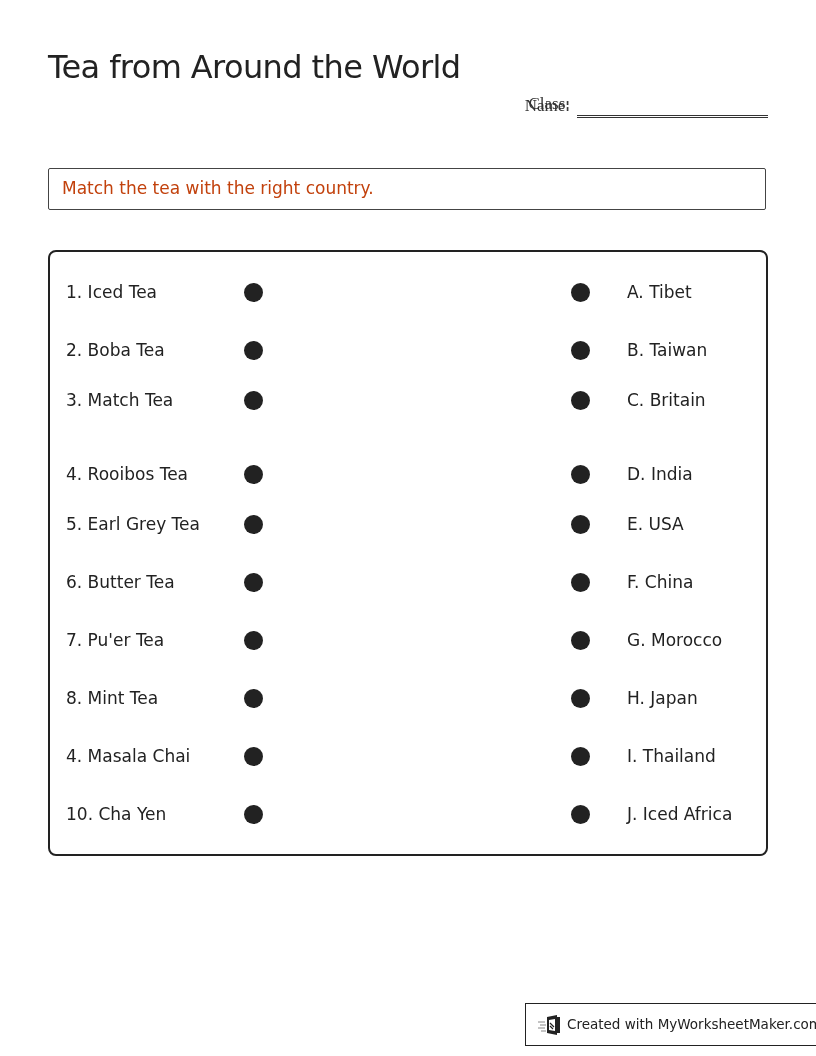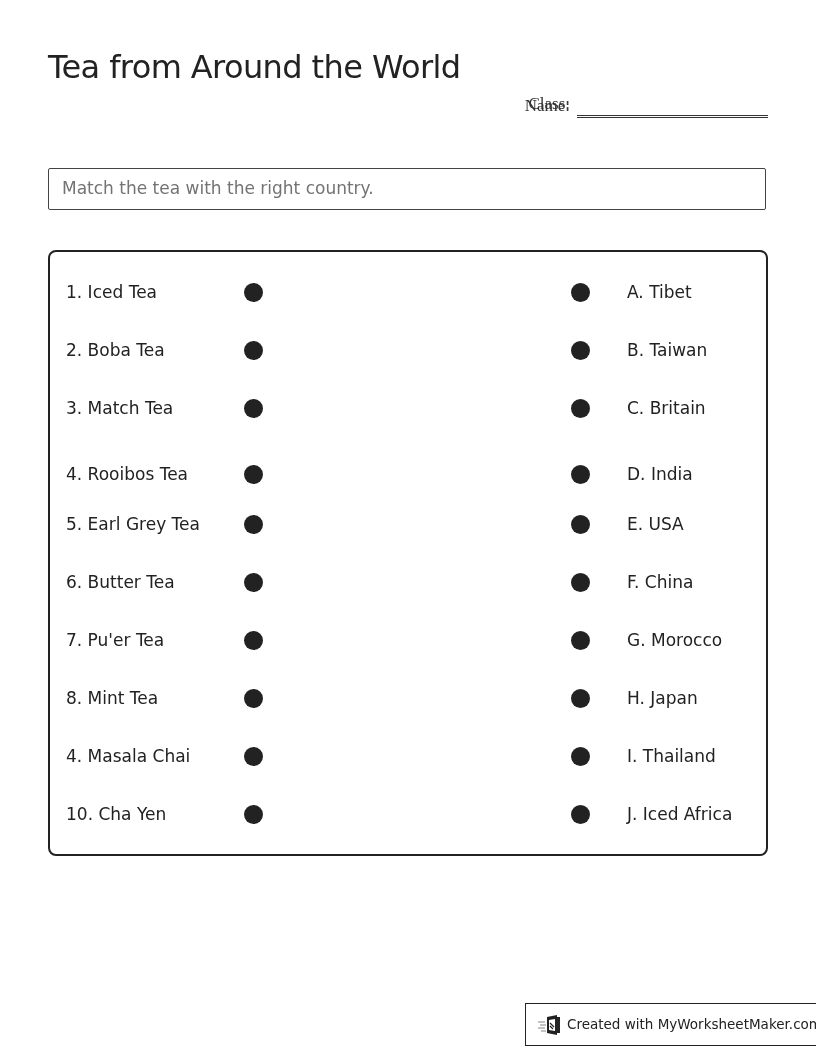--- a/index.html
+++ b/index.html
@@ -58,21 +58,21 @@
       height: 42px;
       border: 1px solid #444444;
       border-radius: 2px;
       box-sizing: border-box;
     }
     .instructions-text {
       position: absolute;
       left: 13px;
       top: 9px;
       font-size: 17px;
-      color: #737373;
+      color: #c2410c;
       white-space: nowrap;
     }
     .match-frame {
       position: absolute;
       left: 48px;
       top: 250px;
       width: 720px;
       height: 606px;
       border: 2px solid #222222;
       border-radius: 8px;
@@ -161,21 +161,21 @@
     <span class="dot left"></span>
     <span class="dot right"></span>
     <span class="right-label">A. Tibet</span>
   </div>
   <div class="row" style="top:84px;">
     <span class="left-label">2. Boba Tea</span>
     <span class="dot left"></span>
     <span class="dot right"></span>
     <span class="right-label">B. Taiwan</span>
   </div>
-  <div class="row" style="top:142px;text-decoration:underline;">
+  <div class="row" style="top:134px;text-decoration:underline;">
     <span class="left-label">3. Match Tea</span>
     <span class="dot left"></span>
     <span class="dot right"></span>
     <span class="right-label">C. Britain</span>
   </div>
   <div class="row" style="top:208px;">
     <span class="left-label">4. Rooibos Tea</span>
     <span class="dot left"></span>
     <span class="dot right"></span>
     <span class="right-label">D. India</span>

